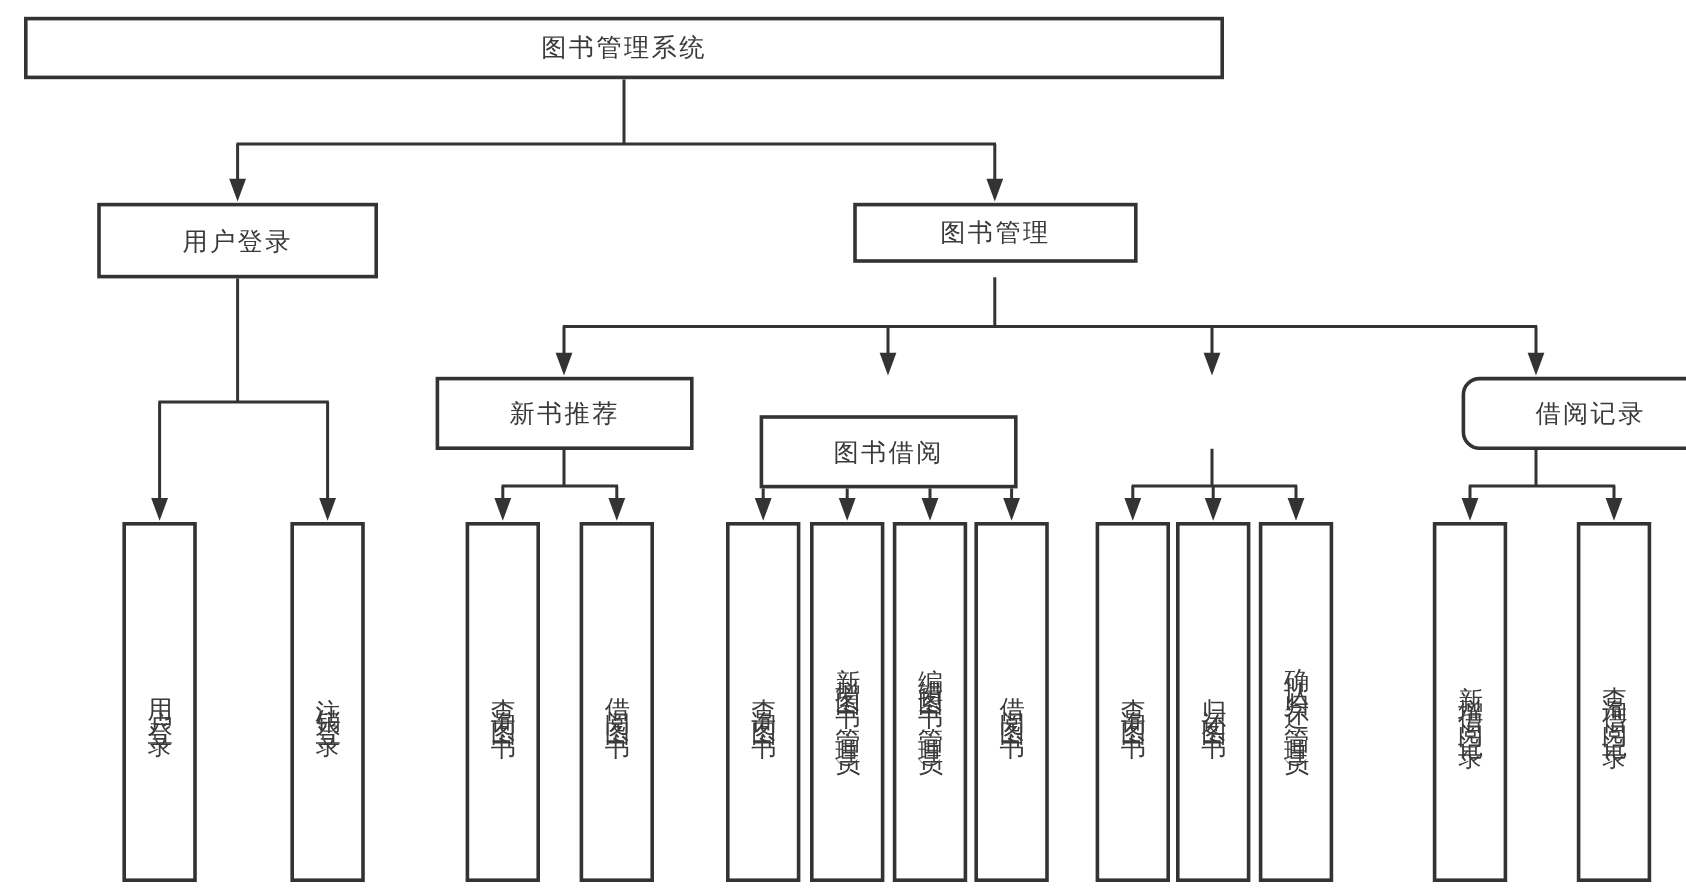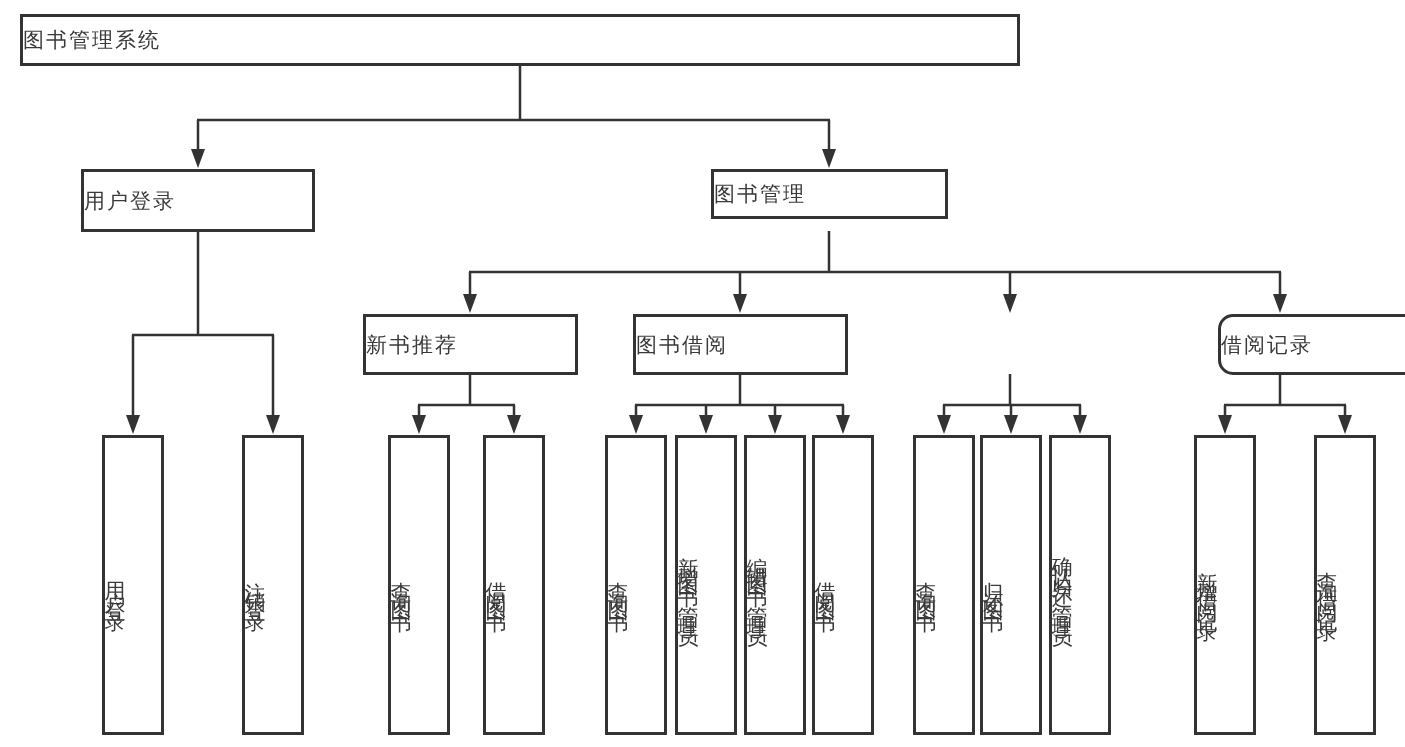--- a/index.html
+++ b/index.html
@@ -25,33 +25,33 @@
     position: absolute; left: 0; top: 0;
     width: 1405px; height: 747px;
     z-index: 1;
   }
   .box {
     position: absolute;
     background: var(--bg);
     border: 3px solid var(--border);
     display: flex;
     align-items: center;
-    justify-content: flex-start;
+    justify-content: center;
     color: var(--text);
     font-size: 21px;
     letter-spacing: 2px;
     z-index: 2;
     text-align: center;
   }
   .root-box   { left: 20px;  top: 14px;  width: 1000px; height: 52px; }
   .l2-user    { left: 81px;  top: 169px; width: 234px;  height: 63px; }
   .l2-book    { left: 711px; top: 169px; width: 237px;  height: 50px; }
   .l3 { top: 314px; width: 215px; height: 61px; }
   .l3-recommend { left: 363px;  }
-  .l3-borrow    { left: 633px;  }
+  .l3-borrow    { left: 633px; margin-top: 32px;  }
   .l3-current   { left: 903px;  }
   .l3-records   { left: 1218px; border-radius: 15px; }
   .leaf {
     top: 435px; width: 62px; height: 300px;
   }
   .vtext {
     writing-mode: vertical-lr;
     text-orientation: mixed;
     letter-spacing: 10px;
     line-height: 1;

